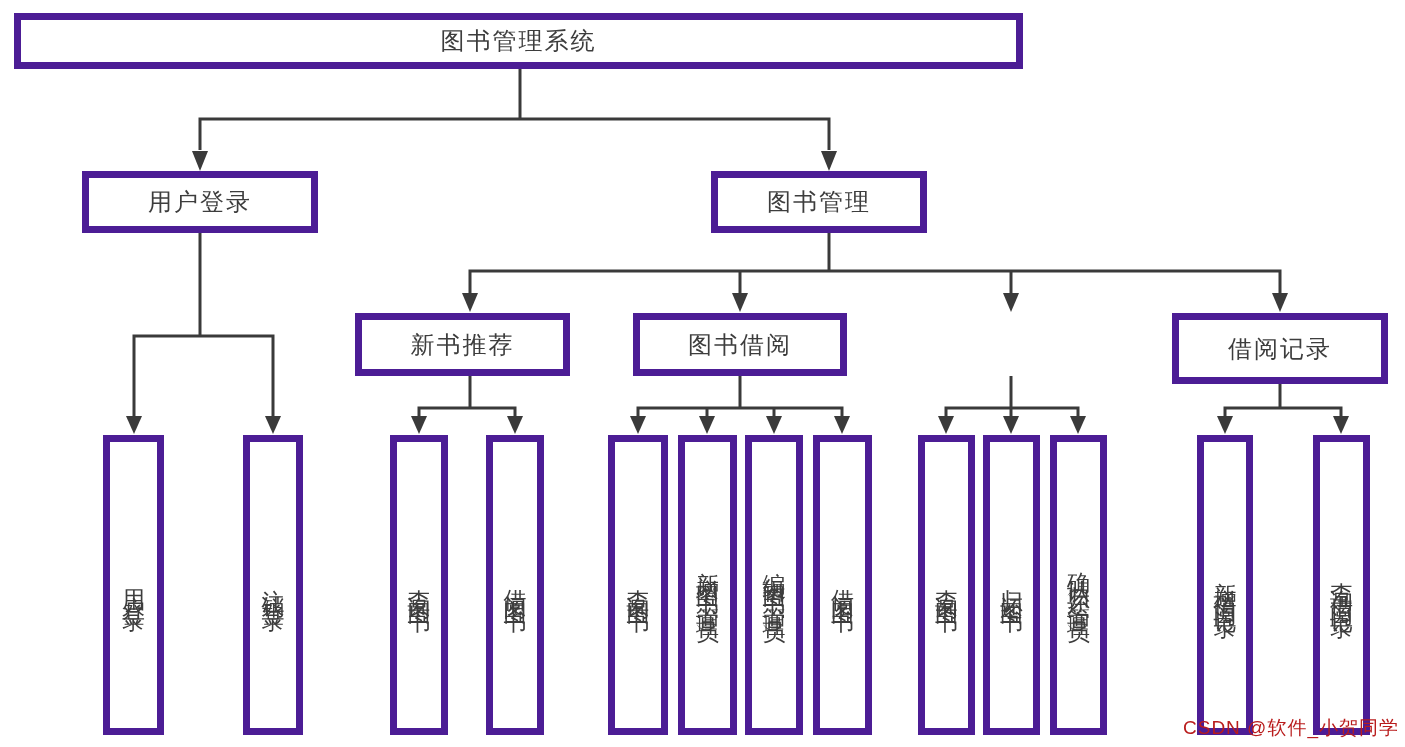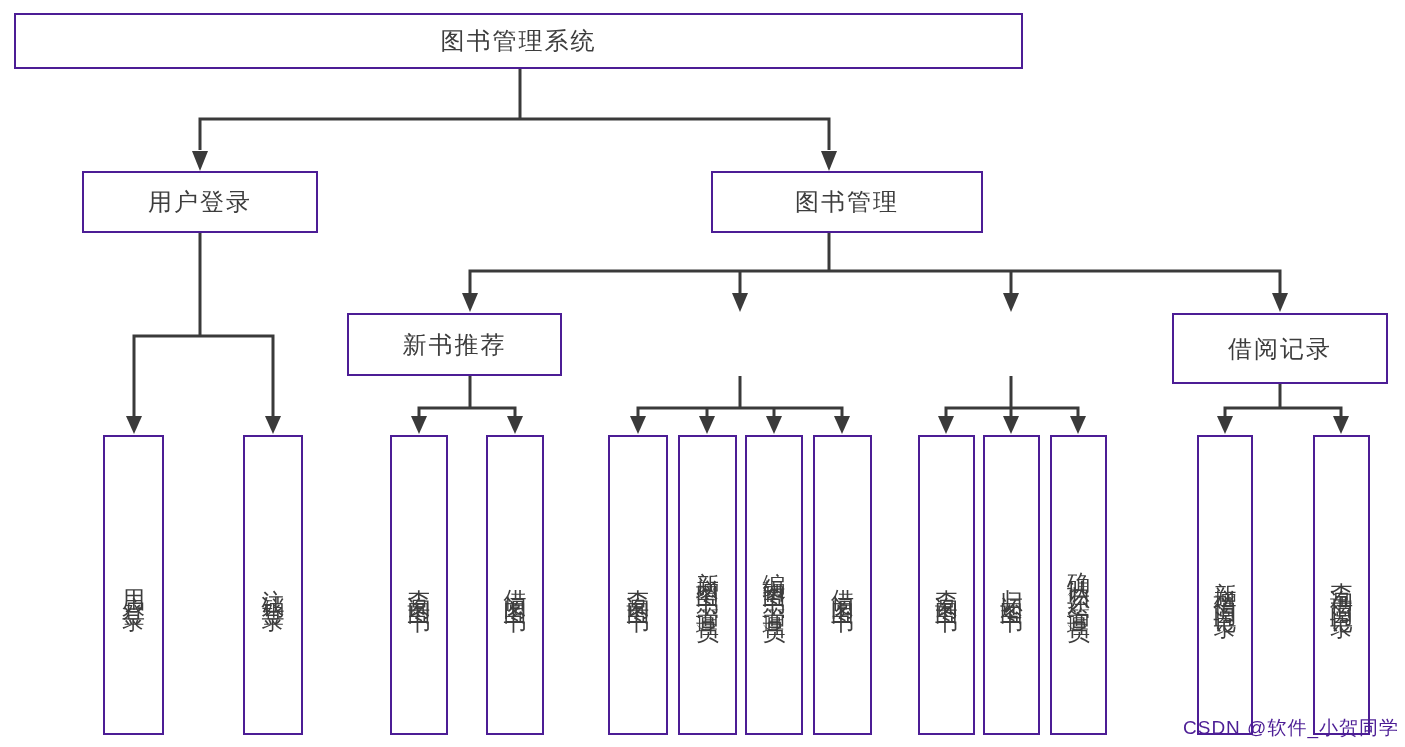--- a/index.html
+++ b/index.html
@@ -27,21 +27,21 @@
     stroke-width: 3;
     fill: none;
   }
   .connectors polygon {
     fill: #3a3a3a;
     stroke: none;
   }
   .node {
     position: absolute;
     box-sizing: border-box;
-    border: 2px solid #4c1d95;
+    border: 7px solid #4c1d95;
     background: #ffffff;
     display: flex;
     align-items: center;
     justify-content: center;
     color: #3d3d3d;
     font-size: 24px;
     letter-spacing: 2px;
   }
   .node.hbox span {
     white-space: nowrap;
@@ -55,21 +55,21 @@
     text-orientation: mixed;
     letter-spacing: 7px;
     font-size: 23px;
     line-height: 1;
   }
   .watermark {
     position: absolute;
     left: 1183px;
     top: 715px;
     font-size: 19px;
-    color: #4c1d95;
+    color: #b91c1c;
     letter-spacing: 1px;
     white-space: nowrap;
   }
 </style>
 </head>
 <body>
 
 <div class="canvas">
 
   <svg class="connectors" viewBox="0 0 1405 747" aria-hidden="true">
@@ -127,26 +127,29 @@
     </g>
   </svg>
 
   <div class="node hbox" style="left:14px; top:13px; width:1009px; height:56px;">
     <span>图书管理系统</span>
   </div>
 
   <div class="node hbox" style="left:82px; top:171px; width:236px; height:62px;">
     <span>用户登录</span>
   </div>
-  <div class="node hbox" style="left:711px; top:171px; width:272px; height:62px;font-family:Liberation Mono, monospace;">
+  <div class="node hbox" style="left:711px; top:171px; width:216px; height:62px;font-family:Liberation Mono, monospace;">
     <span>图书管理</span>
   </div>
 
-  <div class="node hbox" style="left:347px; top:313px; width:215px; height:63px;">
+  <div class="node hbox" style="left:355px; top:313px; width:215px; height:63px;">
     <span>新书推荐</span>
+  </div>
+  <div class="node hbox" style="left:633px; top:313px; width:214px; height:63px;">
+    <span>图书借阅</span>
   </div>
   <div class="node hbox" style="left:1172px; top:313px; width:216px; height:71px;">
     <span>借阅记录</span>
   </div>
 
   <div class="node leaf" style="left:103px; width:61px;">
     <span>用户登录</span>
   </div>
   <div class="node leaf" style="left:243px; width:60px;">
     <span>注销登录</span>

